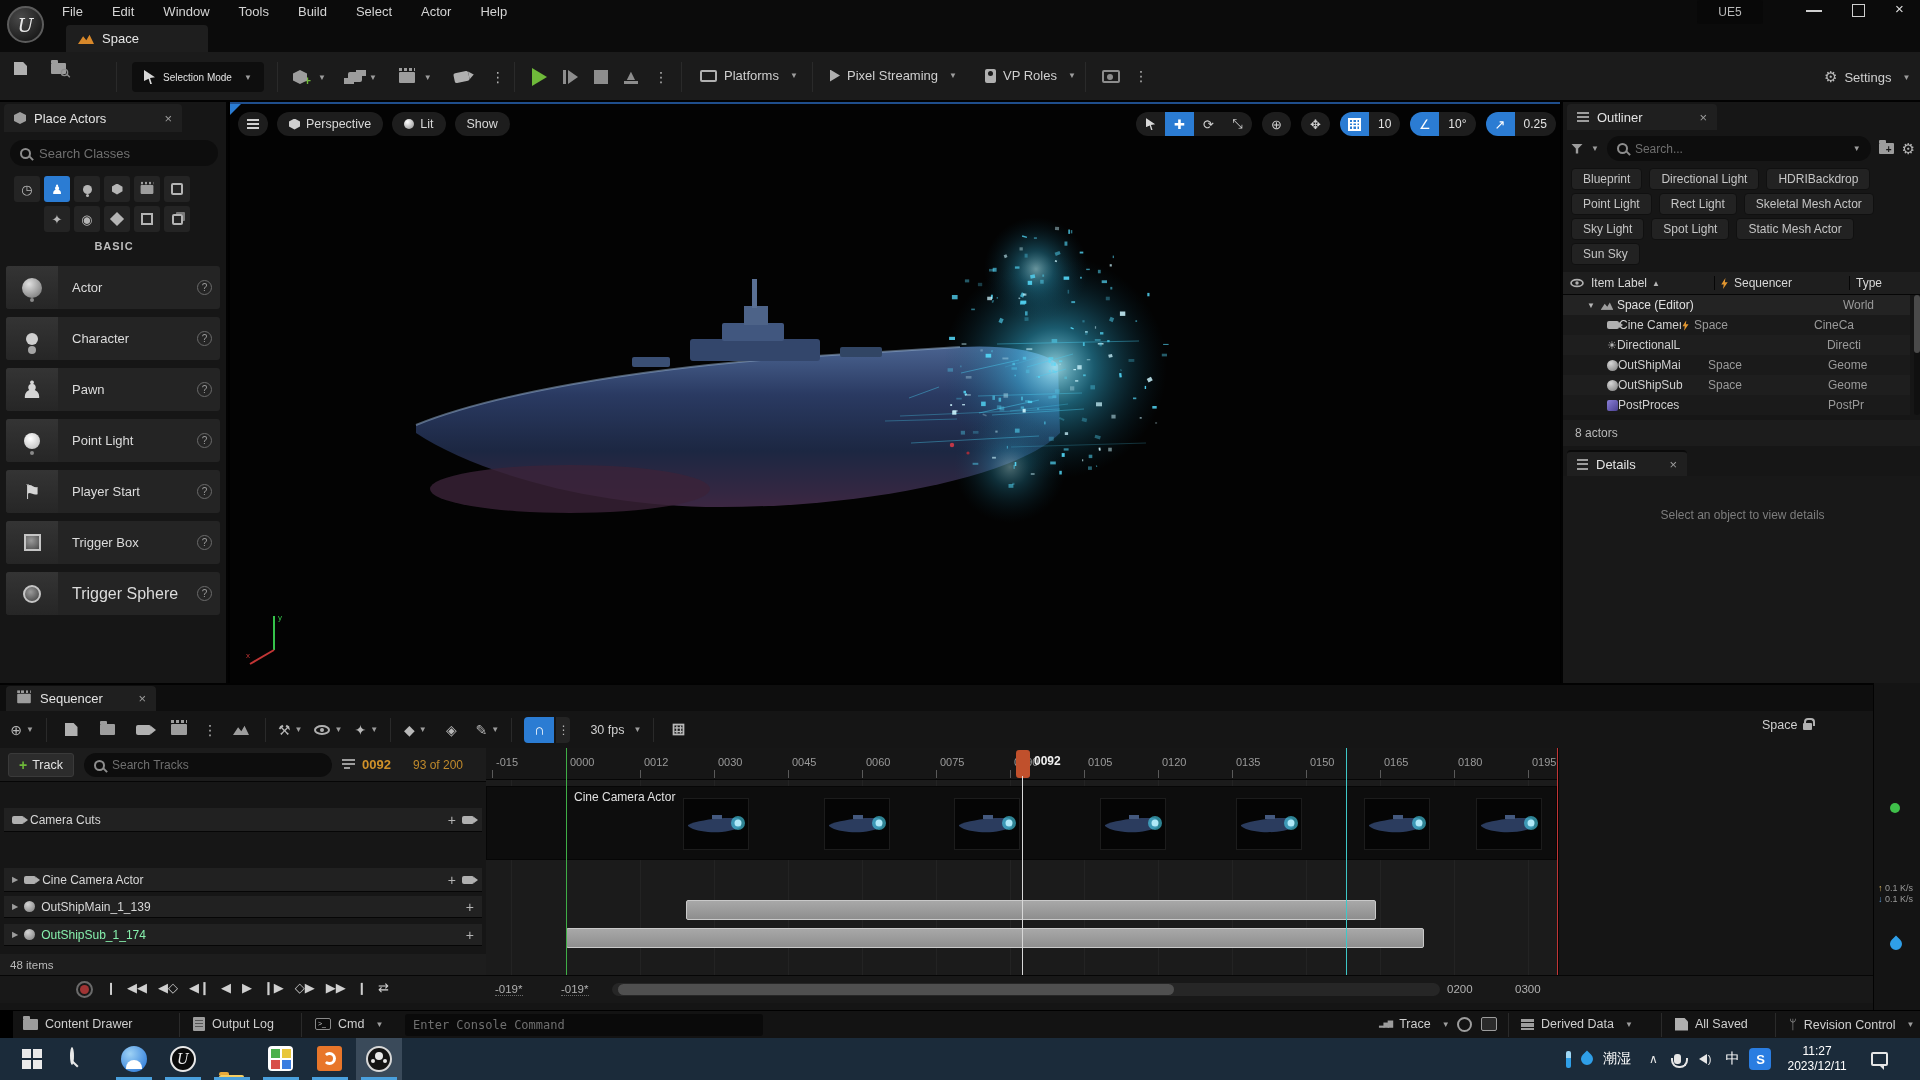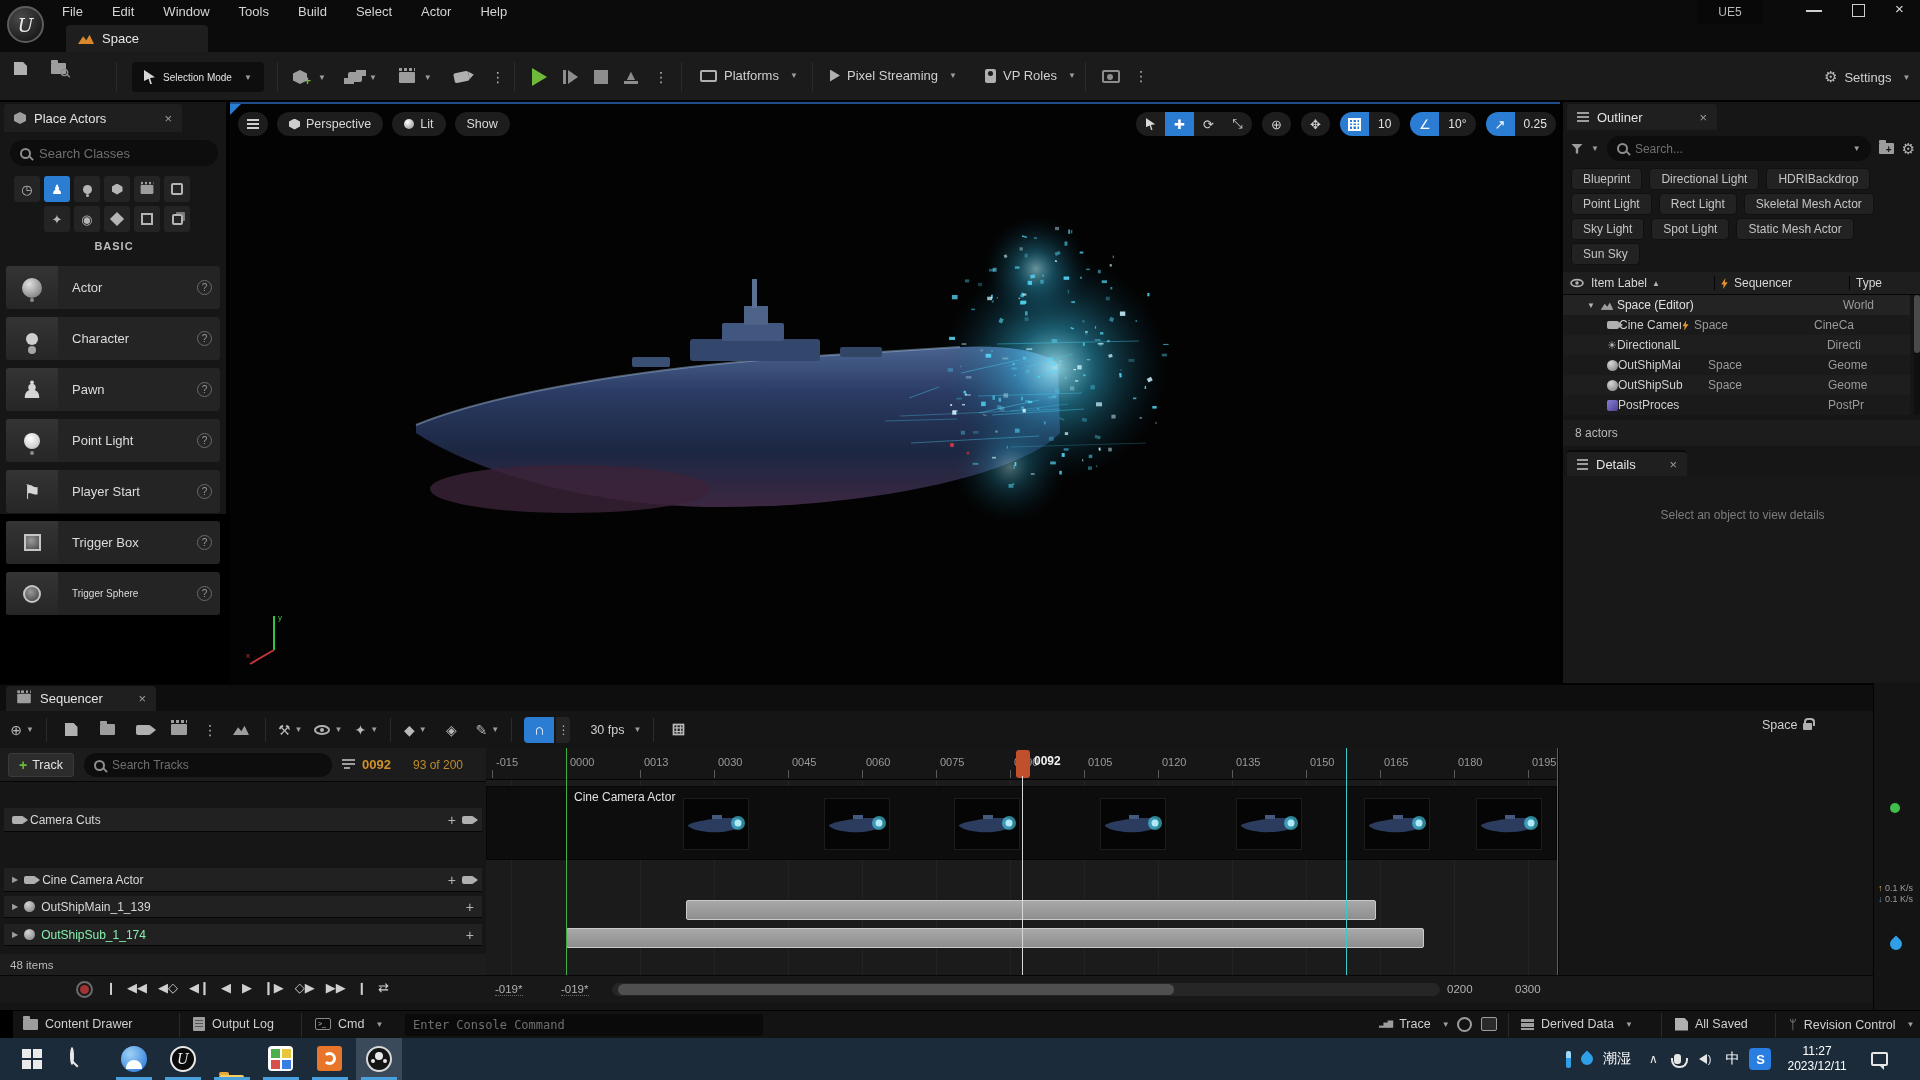--- a/index.html
+++ b/index.html
@@ -173,21 +173,21 @@
         </span>
       <span class="dotmenu">⋮</span>
     </div>
     <div class="abs tbtn" style="left:1824px;top:16px">
         <span style="color:#b9b9b9;font-size:15px">⚙</span>
         <span>Settings</span>
         <span class="chev">▼</span>
       </div>
   </div>
 
-  <div class="abs" style="left:0;top:102px;width:228px;height:412px;background:#161616;border-right:2px solid #020202">
+  <div class="abs" style="left:0;top:102px;width:228px;height:581px;background:#161616;border-right:2px solid #020202">
     <div class="abs flex" style="left:4px;top:2px;width:178px;height:28px;background:#1f1f1f;border-radius:4px 4px 0 0;gap:8px;padding:0 10px">
       <span style="width:12px;height:12px;background:#9d9d9d;clip-path:polygon(50% 0,100% 25%,100% 75%,50% 100%,0 75%,0 25%)"></span>
       <span style="font-size:13px;color:#e3e3e3">Place Actors</span>
       <span style="margin-left:auto;color:#9d9d9d;font-size:13px">×</span>
     </div>
     <div class="abs flex" style="left:10px;top:38px;width:208px;height:26px;background:#0d0d0d;border-radius:13px;padding:0 10px;gap:8px">
       <span class="mag"></span>
       <input class="input-reset" style="font-size: 13px;" placeholder="Search Classes">
     </div>
     <div class="abs flex" style="left:14px;top:74px;gap:4px">
@@ -256,21 +256,21 @@
       <span class="ptile">
           <span style="width:17px;height:17px;border:2px solid #c5c5c5;background:radial-gradient(circle at 40% 35%,#9a9a9a,#4a4a4a)"></span>
         </span>
       <span style="margin-left:14px;font-size:13px;color:#dcdcdc">Trigger Box</span>
       <span class="qmark">?</span>
     </div>
     <div class="placerow" style="top:470px">
       <span class="ptile">
           <span style="width:18px;height:18px;border-radius:50%;border:2px solid #c5c5c5;background:radial-gradient(circle at 40% 35%,#9a9a9a,#3a3a3a)"></span>
         </span>
-      <span style="margin-left:14px;font-size:10px;color:#dcdcdc">Trigger Sphere</span>
+      <span style="margin-left:14px;font-size:16px;color:#dcdcdc">Trigger Sphere</span>
       <span class="qmark">?</span>
     </div>
   </div>
 
   <div class="abs" style="left:230px;top:102px;width:1330px;height:581px;background:#030303;border-top:2px solid #1f4e8c">
     <div class="abs" style="left:0;top:0;width:0;height:0;border-top:11px solid #2b7cd3;border-right:11px solid transparent"></div>
 
     <div class="abs flex" style="left:8px;top:8px;gap:9px">
       <span class="pill" style="padding:0 9px">
           <span style="display:inline-block;width:12px;height:2px;background:#cfcfcf;box-shadow:0 4px 0 #cfcfcf,0 -4px 0 #cfcfcf"></span>
@@ -730,21 +730,21 @@
       <span class="abs" style="left:362px;top:9px;color:#d09129;font-size:13px;font-weight:bold">0092</span>
       <span class="abs" style="left:413px;top:10px;color:#c08a2c;font-size:12px">93 of 200</span>
     </div>
 
     <div class="abs" style="left:486px;top:63px;width:1387px;height:227px;background:#1b1b1b;background-image:repeating-linear-gradient(90deg,#232323 0 1px,transparent 1px 74px);background-position-x:80px">
       <div class="abs" style="left:0;top:0;width:1387px;height:32px;background:#161616;border-bottom:1px solid #060606"></div>
       <span class="rlabel" style="left:10px">-015</span>
         <span class="tick" style="left:6px"></span>
       <span class="rlabel" style="left:84px">0000</span>
         <span class="tick" style="left:80px"></span>
-      <span class="rlabel" style="left:158px">0013</span>
+      <span class="rlabel" style="left:158px">0012</span>
         <span class="tick" style="left:154px"></span>
       <span class="rlabel" style="left:232px">0030</span>
         <span class="tick" style="left:228px"></span>
       <span class="rlabel" style="left:306px">0045</span>
         <span class="tick" style="left:302px"></span>
       <span class="rlabel" style="left:380px">0060</span>
         <span class="tick" style="left:376px"></span>
       <span class="rlabel" style="left:454px">0075</span>
         <span class="tick" style="left:450px"></span>
       <span class="rlabel" style="left:528px">0090</span>

